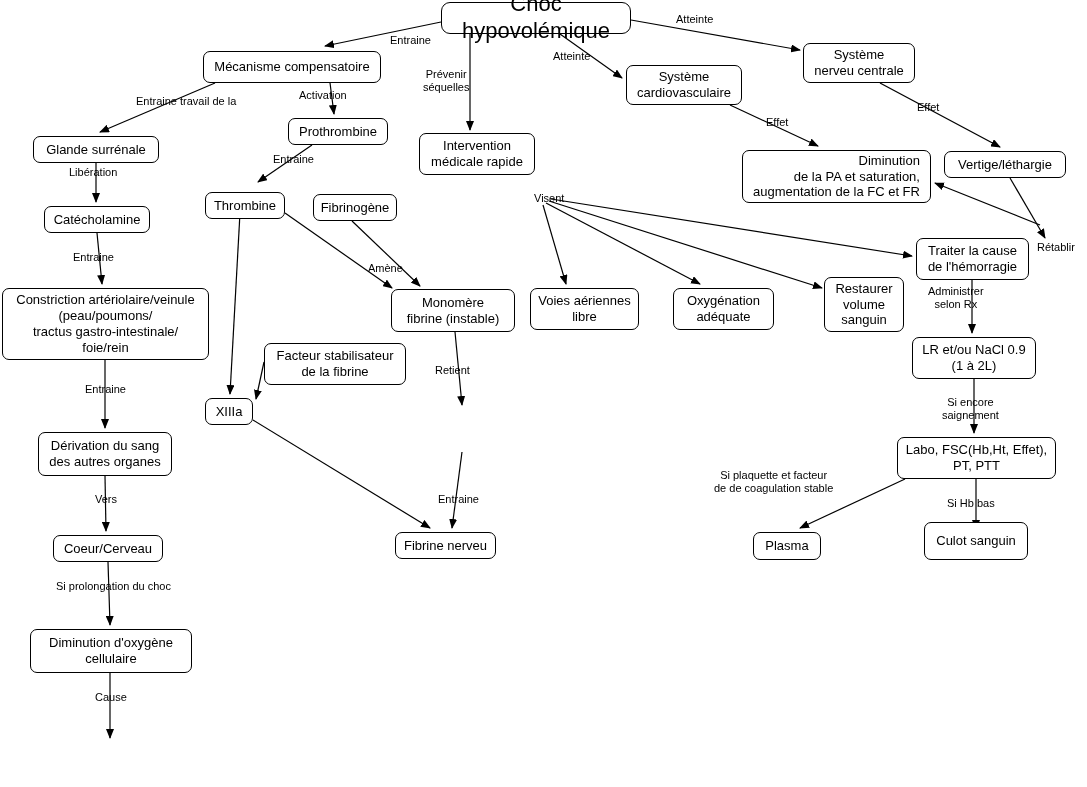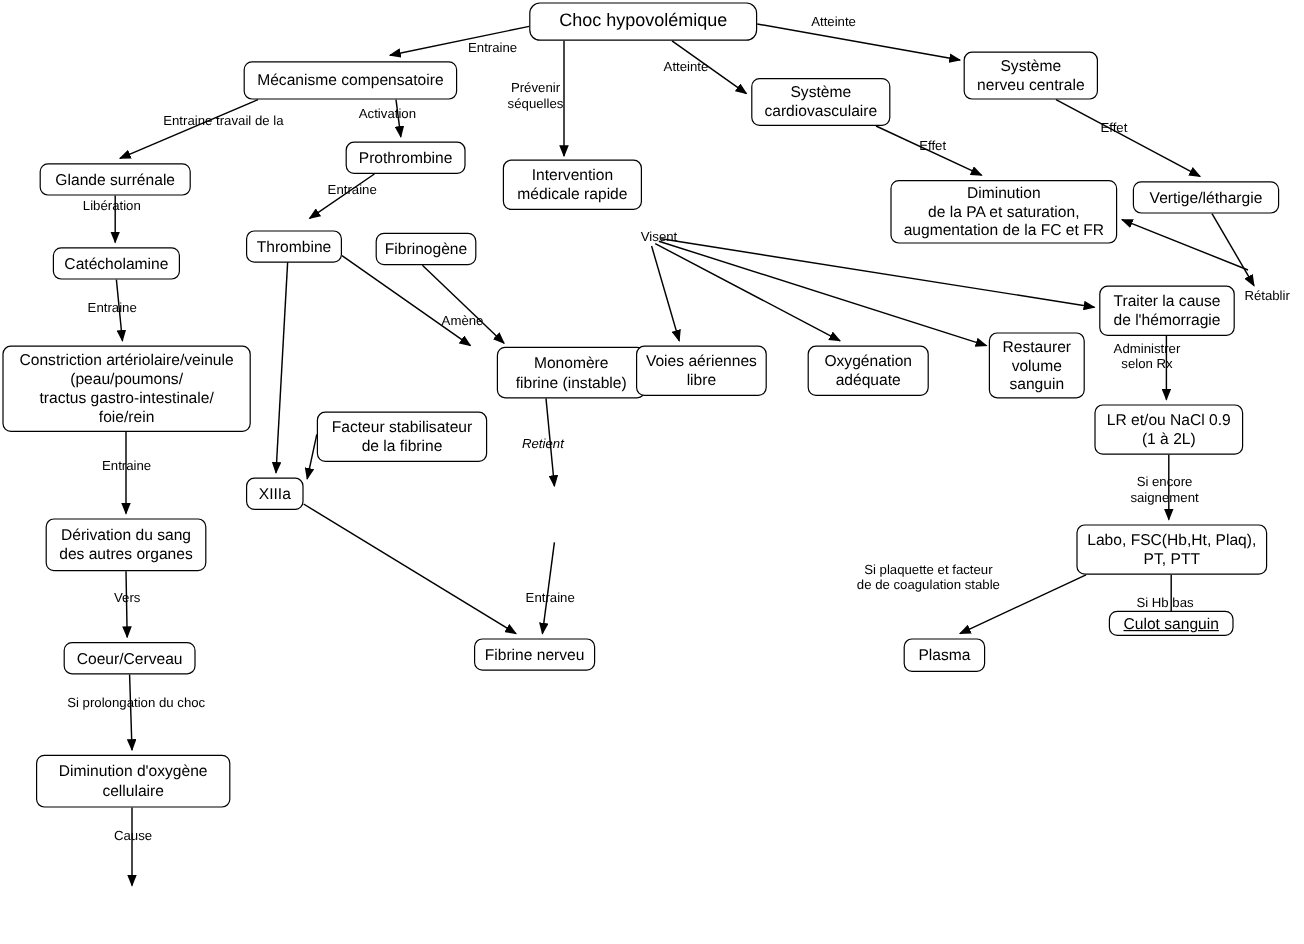--- a/index.html
+++ b/index.html
@@ -33,21 +33,21 @@
     align-items: center;
     justify-content: center;
     text-align: center;
     color: #000000;
     font-size: 13px;
     line-height: 1.22;
     padding: 3px 6px;
     white-space: pre-line;
   }
   .node.root {
-    font-size: 15px;
+    font-size: 22px;
     border-radius: 9px;
   }
   .edge-label {
     position: absolute;
     color: #000000;
     font-size: 11px;
     line-height: 1.15;
     text-align: center;
     white-space: pre-line;
     background: transparent;
@@ -135,76 +135,76 @@
   <div class="node root" style="left:441px; top:2px; width:190px; height:32px;">Choc hypovolémique</div>
   <div class="node" style="left:203px; top:51px; width:178px; height:32px;">Mécanisme compensatoire</div>
   <div class="node" style="left:803px; top:43px; width:112px; height:40px;">Système
 nerveu centrale</div>
   <div class="node" style="left:626px; top:65px; width:116px; height:40px;">Système
 cardiovasculaire</div>
   <div class="node" style="left:33px; top:136px; width:126px; height:27px;text-align:right;">Glande surrénale</div>
   <div class="node" style="left:288px; top:118px; width:100px; height:27px;">Prothrombine</div>
   <div class="node" style="left:419px; top:133px; width:116px; height:42px;">Intervention
 médicale rapide</div>
-  <div class="node" style="left:742px; top:150px; width:189px; height:53px;">Diminution
+  <div class="node" style="left:742px; top:150px; width:189px; height:53px;text-align:right;">Diminution
 de la PA et saturation,
 augmentation de la FC et FR</div>
   <div class="node" style="left:944px; top:151px; width:122px; height:27px;">Vertige/léthargie</div>
   <div class="node" style="left:205px; top:192px; width:80px; height:27px;">Thrombine</div>
   <div class="node" style="left:313px; top:194px; width:84px; height:27px;">Fibrinogène</div>
   <div class="node" style="left:44px; top:206px; width:106px; height:27px;">Catécholamine</div>
   <div class="node" style="left:916px; top:238px; width:113px; height:42px;">Traiter la cause
 de l'hémorragie</div>
   <div class="node" style="left:2px; top:288px; width:207px; height:72px;text-align:center;">Constriction artériolaire/veinule
 (peau/poumons/
 tractus gastro-intestinale/
 foie/rein</div>
-  <div class="node" style="left:391px; top:289px; width:124px; height:43px;margin-left:23px;">Monomère
+  <div class="node" style="left:391px; top:289px; width:124px; height:43px;">Monomère
 fibrine (instable)</div>
   <div class="node" style="left:530px; top:288px; width:109px; height:42px;">Voies aériennes
 libre</div>
   <div class="node" style="left:673px; top:288px; width:101px; height:42px;">Oxygénation
 adéquate</div>
   <div class="node" style="left:824px; top:277px; width:80px; height:55px;">Restaurer
 volume
 sanguin</div>
   <div class="node" style="left:912px; top:337px; width:124px; height:42px;">LR et/ou NaCl 0.9
 (1 à 2L)</div>
   <div class="node" style="left:264px; top:343px; width:142px; height:42px;">Facteur stabilisateur
 de la fibrine</div>
   <div class="node" style="left:205px; top:398px; width:48px; height:27px;">XIIIa</div>
   <div class="node" style="left:38px; top:432px; width:134px; height:44px;">Dérivation du sang
 des autres organes</div>
-  <div class="node" style="left:897px; top:437px; width:159px; height:42px;">Labo, FSC(Hb,Ht, Plaq),
+  <div class="node" style="left:897px; top:437px; width:159px; height:42px;">Labo, FSC(Hb,Ht, Effet),
 PT, PTT</div>
   <div class="node" style="left:395px; top:532px; width:101px; height:27px;">Fibrine nerveu</div>
   <div class="node" style="left:53px; top:535px; width:110px; height:27px;">Coeur/Cerveau</div>
   <div class="node" style="left:753px; top:532px; width:68px; height:28px;">Plasma</div>
-  <div class="node" style="left:924px; top:509px; width:104px; height:21px;text-decoration:underline;">Culot sanguin</div>
+  <div class="node" style="left:924px; top:522px; width:104px; height:38px;">Culot sanguin</div>
   <div class="node" style="left:30px; top:629px; width:162px; height:44px;">Diminution d'oxygène
 cellulaire</div>
 
   <div class="edge-label" style="left:390px; top:34px;">Entraine</div>
   <div class="edge-label" style="left:676px; top:13px;">Atteinte</div>
   <div class="edge-label" style="left:553px; top:50px;">Atteinte</div>
   <div class="edge-label" style="left:423px; top:68px;">Prévenir
 séquelles</div>
   <div class="edge-label" style="left:136px; top:95px;">Entraine travail de la</div>
   <div class="edge-label" style="left:299px; top:89px;">Activation</div>
   <div class="edge-label" style="left:766px; top:116px;">Effet</div>
   <div class="edge-label" style="left:917px; top:101px;">Effet</div>
   <div class="edge-label" style="left:69px; top:166px;">Libération</div>
   <div class="edge-label" style="left:273px; top:153px;">Entraine</div>
   <div class="edge-label" style="left:534px; top:192px;">Visent</div>
   <div class="edge-label" style="left:1037px; top:241px;">Rétablir</div>
   <div class="edge-label" style="left:73px; top:251px;">Entraine</div>
   <div class="edge-label" style="left:368px; top:262px;">Amène</div>
   <div class="edge-label" style="left:928px; top:285px;">Administrer
 selon Rx</div>
-  <div class="edge-label" style="left:435px; top:364px;font-style:italic;">Retient</div>
+  <div class="edge-label" style="left:435px; top:364px;">Retient</div>
   <div class="edge-label" style="left:85px; top:383px;">Entraine</div>
   <div class="edge-label" style="left:942px; top:396px;">Si encore
 saignement</div>
   <div class="edge-label" style="left:95px; top:493px;">Vers</div>
   <div class="edge-label" style="left:438px; top:493px;">Entraine</div>
   <div class="edge-label" style="left:714px; top:469px;">Si plaquette et facteur
 de de coagulation stable</div>
   <div class="edge-label" style="left:947px; top:497px;">Si Hb bas</div>
   <div class="edge-label" style="left:56px; top:580px;">Si prolongation du choc</div>
   <div class="edge-label" style="left:95px; top:691px;">Cause</div>

